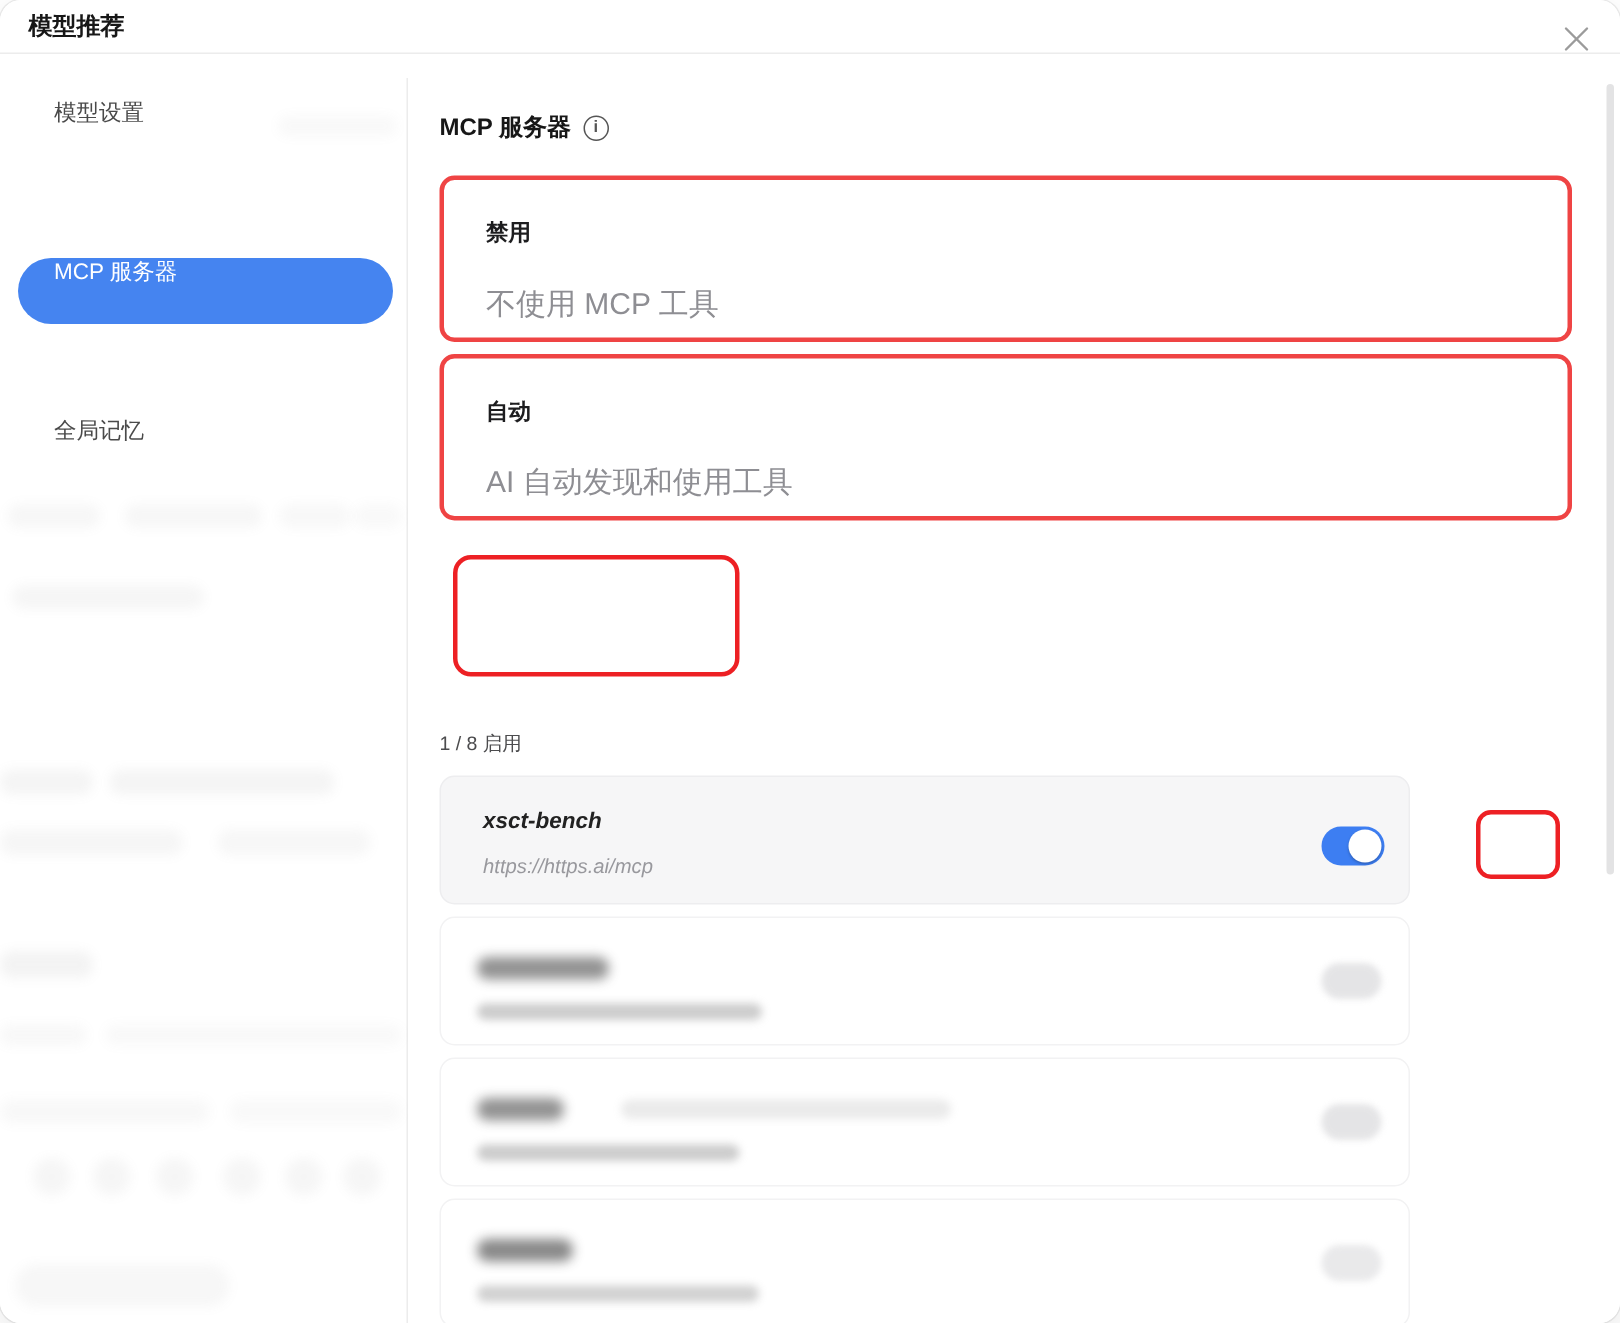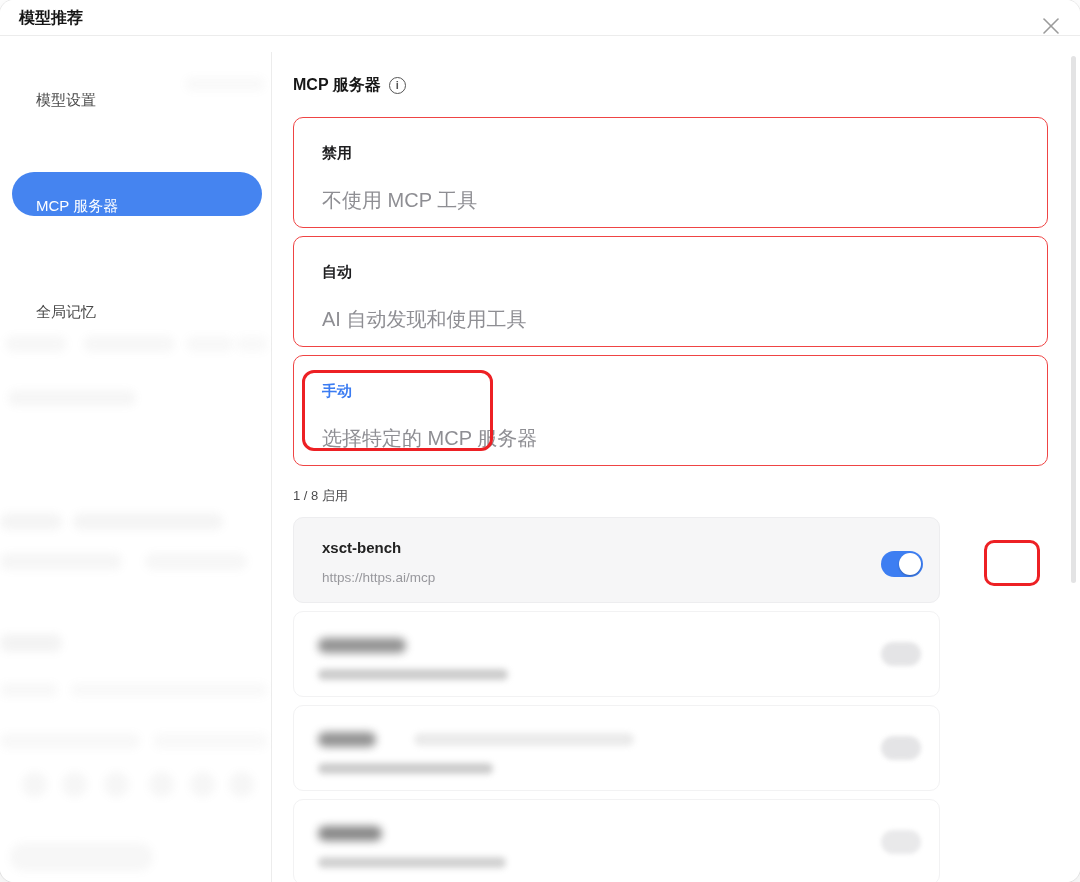--- a/index.html
+++ b/index.html
@@ -8,36 +8,36 @@
     position:relative; width:1080px; height:882px; background:#fff;
     border-radius:14px; overflow:hidden;
     box-shadow:0 0 0 1px rgba(0,0,0,0.07), 0 8px 28px rgba(0,0,0,0.10);
   }
   
   .header { position:absolute; top:0; left:0; right:0; height:36px; border-bottom:1px solid #ececec; background:#fff; z-index:5; }
   .page-title { position:absolute; left:19px; top:50%; transform:translateY(-50%); font-size:16px; font-weight:700; color:#171717; }
   .close-btn { position:absolute; right:16px; top:13px; width:26px; height:26px; display:flex; align-items:center; justify-content:center; cursor:pointer; color:#9b9b9b; }
   
   .sidebar { position:absolute; top:52px; left:0; bottom:0; width:272px; border-right:1px solid #ececec; background:#fff; }
-  .nav-item { position:absolute; left:12px; width:250px; height:44px; border-radius:22px; display:flex; align-items:flex-end; padding-left:24px; font-size:15px; color:#4a4a4a; cursor:pointer; z-index:2; }
+  .nav-item { position:absolute; left:12px; width:250px; height:44px; border-radius:22px; display:flex; align-items:flex-start; padding-left:24px; font-size:15px; color:#4a4a4a; cursor:pointer; z-index:2; }
   .nav-item.subtle { background:#f7f7f8; }
   .nav-item.active { background:#4584f0; color:#ffffff; }
   .smudge { position:absolute; background:#8f8f8f; border-radius:8px; filter:blur(4px); }
   .smudge.circle { border-radius:50%; }
   
   .main { position:absolute; top:52px; left:272px; right:0; bottom:0; background:#fff; }
   .section-head { position:absolute; left:21px; top:22px; height:22px; display:flex; align-items:center; gap:8px; }
   .section-title { font-size:16px; font-weight:700; color:#171717; }
   .info-icon { width:17px; height:17px; border:1.5px solid #555; border-radius:50%; color:#555; font-size:11px; font-weight:700; display:flex; align-items:center; justify-content:center; line-height:1; }
-  .opt-card { position:absolute; left:21px; width:755px; height:111px; background:#fff; border:1px solid #ef4444; border-radius:10px; cursor:pointer; }
+  .opt-card { position:absolute; left:21px; width:755px; height:111px; background:#fff; border:3px solid #ef4444; border-radius:10px; cursor:pointer; }
   .opt-title { position:absolute; left:28px; top:26px; font-size:15px; font-weight:700; color:#1d1d1f; }
   .opt-title.blue { color:#3b7cf2; }
   .opt-desc { position:absolute; left:28px; top:69px; font-size:20px; color:#8e8e93; }
   .count-label { position:absolute; left:21px; top:435px; font-size:13px; color:#4c4c4e; }
-  .server-card { position:absolute; left:21px; width:647px; height:86px; border-radius:10px; cursor:pointer; }
+  .server-card { position:absolute; left:21px; width:647px; height:86px; border-radius:10px; cursor:pointer;font-style:italic; }
   .server-card.enabled { background:#f6f6f7; border:1px solid #ededef; }
   .server-card.blurred { background:#fff; border:1px solid #f2f2f3; }
   .server-name { position:absolute; left:28px; top:21px; font-size:15px; font-weight:700; color:#222; }
   .server-url { position:absolute; left:28px; top:52px; font-size:13.5px; color:#98989d; }
   .toggle { position:absolute; right:16px; top:33px; width:42px; height:26px; border-radius:13px; background:#3d7ef2; cursor:pointer; }
   .toggle .knob { position:absolute; right:2px; top:2px; width:22px; height:22px; border-radius:50%; background:#fff; box-shadow:0 1px 2px rgba(0,0,0,0.25); }
   .annotation { position:absolute; border:3px solid #ed2024; border-radius:12px; pointer-events:none; z-index:6; }
   .row-smudge { position:absolute; border-radius:7px; filter:blur(4px); }
   .scroll-thumb { position:absolute; left:1071px; top:56px; width:5px; height:527px; background:#e3e3e4; border-radius:3px; z-index:7; }
 </style>
@@ -99,24 +99,20 @@
     </div>
 
     <div class="opt-card" style="top:65px">
       <div class="opt-title">禁用</div>
       <div class="opt-desc">不使用 MCP 工具</div>
     </div>
     <div class="opt-card" style="top:184px">
       <div class="opt-title">自动</div>
       <div class="opt-desc">AI 自动发现和使用工具</div>
     </div>
-    <div class="opt-card" style="top:303px">
-      <div class="opt-title blue">手动</div>
-      <div class="opt-desc">选择特定的 MCP 服务器</div>
-    </div>
 
     <div class="annotation" style="left:30px;top:318px;width:191px;height:81px"></div>
 
     <div class="count-label">1 / 8 启用</div>
 
     <div class="server-card enabled" style="top:465px">
       <div class="server-name">xsct-bench</div>
       <div class="server-url">https://https.ai/mcp</div>
       <div class="toggle">
         <div class="knob"></div>

